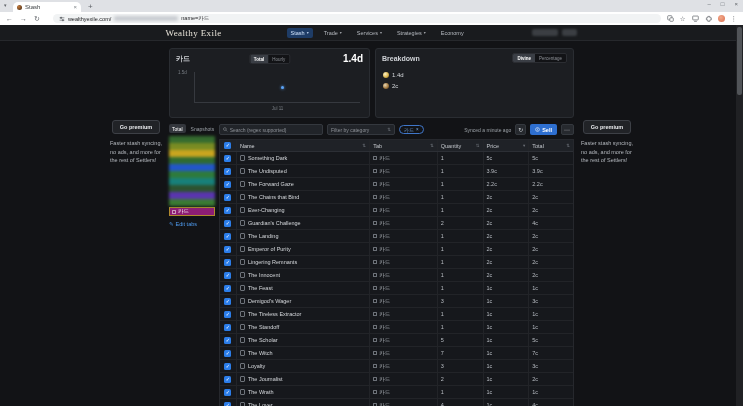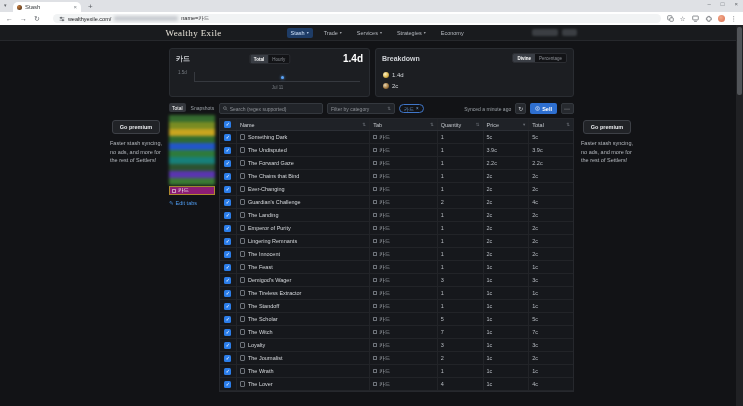--- a/index.html
+++ b/index.html
@@ -38,21 +38,21 @@
   .nav-blur div { height:7px; background:#3b3e43; border-radius:2px; filter:blur(1.2px); }
   .nb1 { width:26px; } .nb2 { width:15px; }
 
   .page { width:527px; margin:0 auto; padding-top:7px; display:flex; gap:5px; }
   .ad-col { width:56px; padding-top:72px; flex:none; }
   .ad-btn { border:1px solid #3d4046; background:#212327; color:#e8eaed; font-size:5.5px; font-weight:bold; border-radius:3px; padding:3px 0; width:48px; text-align:center; margin:0 auto 5px; }
   .ad-text { font-size:5.5px; color:#b4b8be; line-height:1.55; padding:0 2px; }
 
   .center-col { width:405px; flex:none; }
   .panels { display:flex; gap:5px; margin-bottom:6px; }
-  .panel { background:#1c1e22; border:1px solid #2a2d32; border-radius:3px; height:49px; padding:4px 6px; position:relative; }
+  .panel { background:#1c1e22; border:1px solid #2a2d32; border-radius:3px; height:70px; padding:4px 6px; position:relative; }
   .chart-panel { width:201px; } .bd-panel { width:199px; }
   .panel-head { display:flex; align-items:center; }
   .panel-title { font-size:7px; color:#d0d3d7; font-weight:bold; }
   .toggle { display:flex; background:#121316; border:1px solid #2b2d32; border-radius:2px; font-size:4.5px; overflow:hidden; }
   .toggle .opt { padding:1.5px 4px; color:#8d9197; white-space:nowrap; }
   .toggle .opt.active { background:#3a3e45; color:#fff; font-weight:bold; }
   .chart-toggle { position:absolute; left:50%; top:5px; transform:translateX(-50%); }
   .chart-value { margin-left:auto; font-size:10px; color:#fff; font-weight:bold; }
   .plot { position:absolute; left:24px; right:9px; top:23px; bottom:14px; border-left:1px solid #36393f; border-bottom:1px solid #36393f; }
   .ytick { position:absolute; left:-17px; top:-2px; font-size:4.5px; color:#787d84; }

